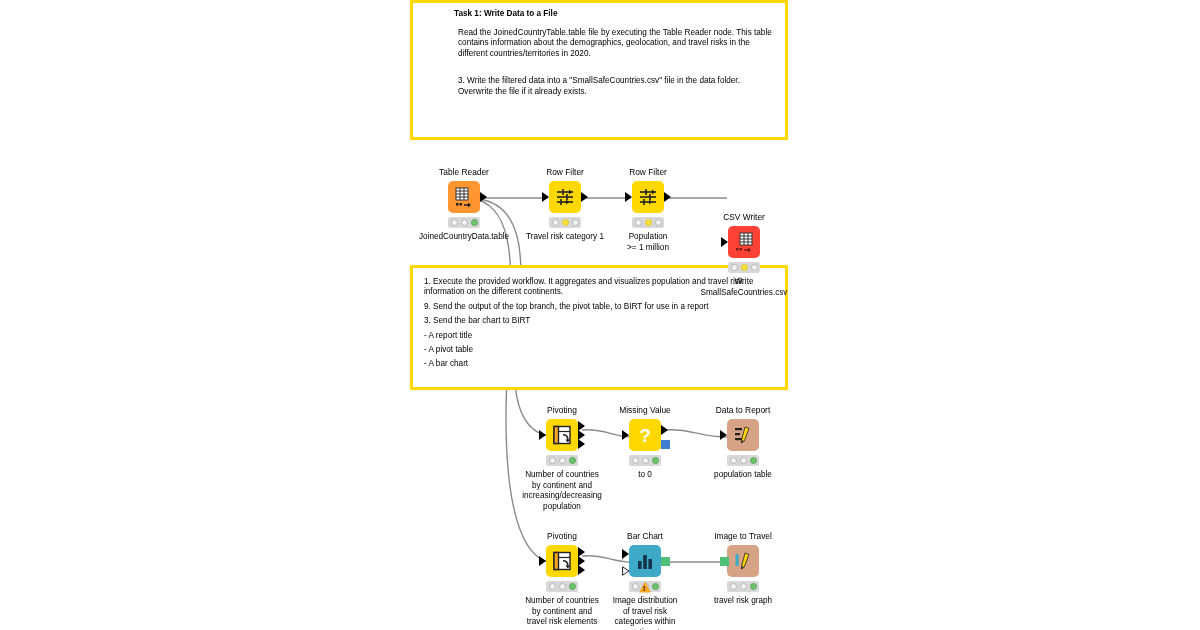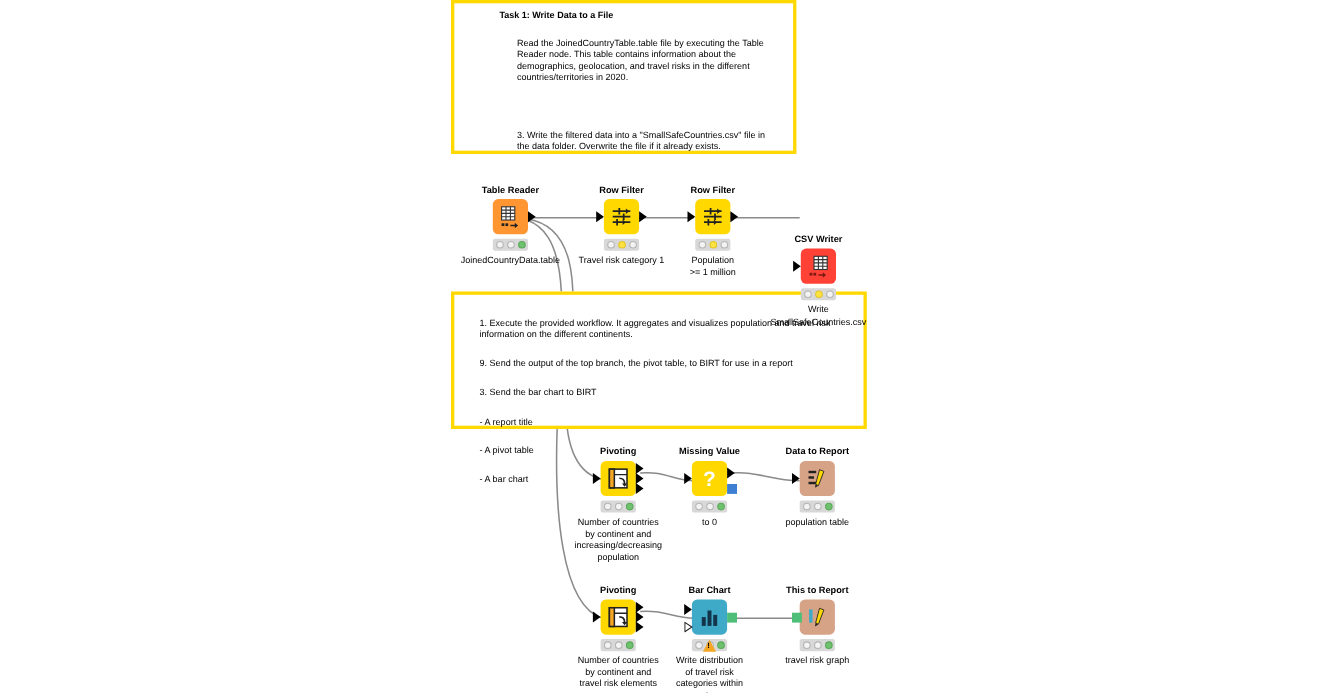--- a/index.html
+++ b/index.html
@@ -16,35 +16,35 @@
     border:3px solid #FFD800;
     background:#ffffff;
     box-sizing:border-box;
     padding:5px 7px 5px 7px;
     z-index:5;
   }
   .annotation .ann-title{
     font-size:8.2px;font-weight:bold;line-height:11px;margin:0 0 9px 0;
   }
   .annotation .ann-p{
-    font-size:8.2px;line-height:10.4px;margin:16px;
+    font-size:8.2px;line-height:10.4px;margin:4px;
   }
   .annotation .ann-gap{height:9px;}
   .annotation .ital{font-style:italic;}
 
   
   #wires{position:absolute;left:0;top:0;width:1200px;height:630px;z-index:3;pointer-events:none;}
 
   
   .node{
     position:absolute;width:120px;z-index:6;
     display:flex;flex-direction:column;align-items:center;
   }
   .node-title{
-    font-size:8.4px;font-weight:bold;line-height:11px;text-align:left;
+    font-size:8.4px;font-weight:normal;line-height:11px;text-align:left;
     white-space:nowrap;margin-bottom:3px;
   }
   .node-body{position:relative;width:120px;height:32px;}
   .node-box{
     position:absolute;left:50%;top:0;transform:translateX(-50%);
     width:32px;height:32px;border-radius:5px;
     display:flex;align-items:center;justify-content:center;
   }
   .node-icon{width:22px;height:22px;display:block;}
   .port{
@@ -96,21 +96,21 @@
       <path d="M479,200 C512,212 515,260 508,360 C501,470 512,552 548,562"></path>
 
       <path d="M582,430 C605,428 612,437 631,437"></path>
       <path d="M664,430 C690,428 700,437 727,437"></path>
 
       <path d="M582,556 C604,554 612,562 631,562"></path>
       <path d="M663,562 L730,562"></path>
     </g>
   </svg>
 
-  <div class="annotation" style="left:410px;top:0px;width:314px;height:140px;padding-left:41px;">
+  <div class="annotation" style="left:410px;top:0px;width:378px;height:140px;padding-left:41px;">
     <div class="ann-title">Task 1: Write Data to a File</div>
     <div class="ann-p">Read the JoinedCountryTable.table file by executing the Table Reader node. This table contains information about the demographics, geolocation, and travel risks in the different countries/territories in 2020.</div>
     <div class="ann-gap"></div>
     <div class="ann-p">3. Write the filtered data into a "SmallSafeCountries.csv" file in the data folder. Overwrite the file if it already exists.</div>
   </div>
 
   <div class="annotation" style="left:410px;top:265px;width:378px;height:125px;">
     <div class="ann-p">1. Execute the provided workflow. It aggregates and visualizes population and travel risk information on the different continents.</div>
     <div class="ann-p">9. Send the output of the top branch, the pivot table, to BIRT for use in a report</div>
     <div class="ann-p">3. Send the bar chart to BIRT</div>
@@ -364,29 +364,29 @@
       </div>
       <div class="port port-sq" style="left:76px;background:#4FBE79;"></div>
     </div>
     <div class="traffic">
       <span class="bulb"></span>
       <span class="bulb"></span>
       <span class="bulb green"></span>
       <span class="warn-tri"></span>
     </div>
     <div class="node-sub">
-      <div>Write distribution</div>
+      <div>Image distribution</div>
       <div>of travel risk</div>
       <div>categories within</div>
       <div>continents</div>
     </div>
   </div>
 
   <div class="node" style="left:683px;top:531px;">
-    <div class="node-title">This to Report</div>
+    <div class="node-title">Image to Travel</div>
     <div class="node-body">
       <div class="node-box" style="background:#D6A387;">
         <svg class="node-icon" viewBox="0 0 22 22">
           <rect x="3.5" y="4" width="3.2" height="12" fill="#3FA9C8"></rect>
           <path d="M13 3 l4 1.5 l-5 13 l-2.5 -1.3 z" fill="#FFD800" stroke="#222" stroke-width="0.8"></path>
           <path d="M9.5 16.2 l-0.7 3.3 l2.9 -1.6 z" fill="#222"></path>
         </svg>
       </div>
       <div class="port port-sq" style="left:37px;background:#4FBE79;"></div>
     </div>

